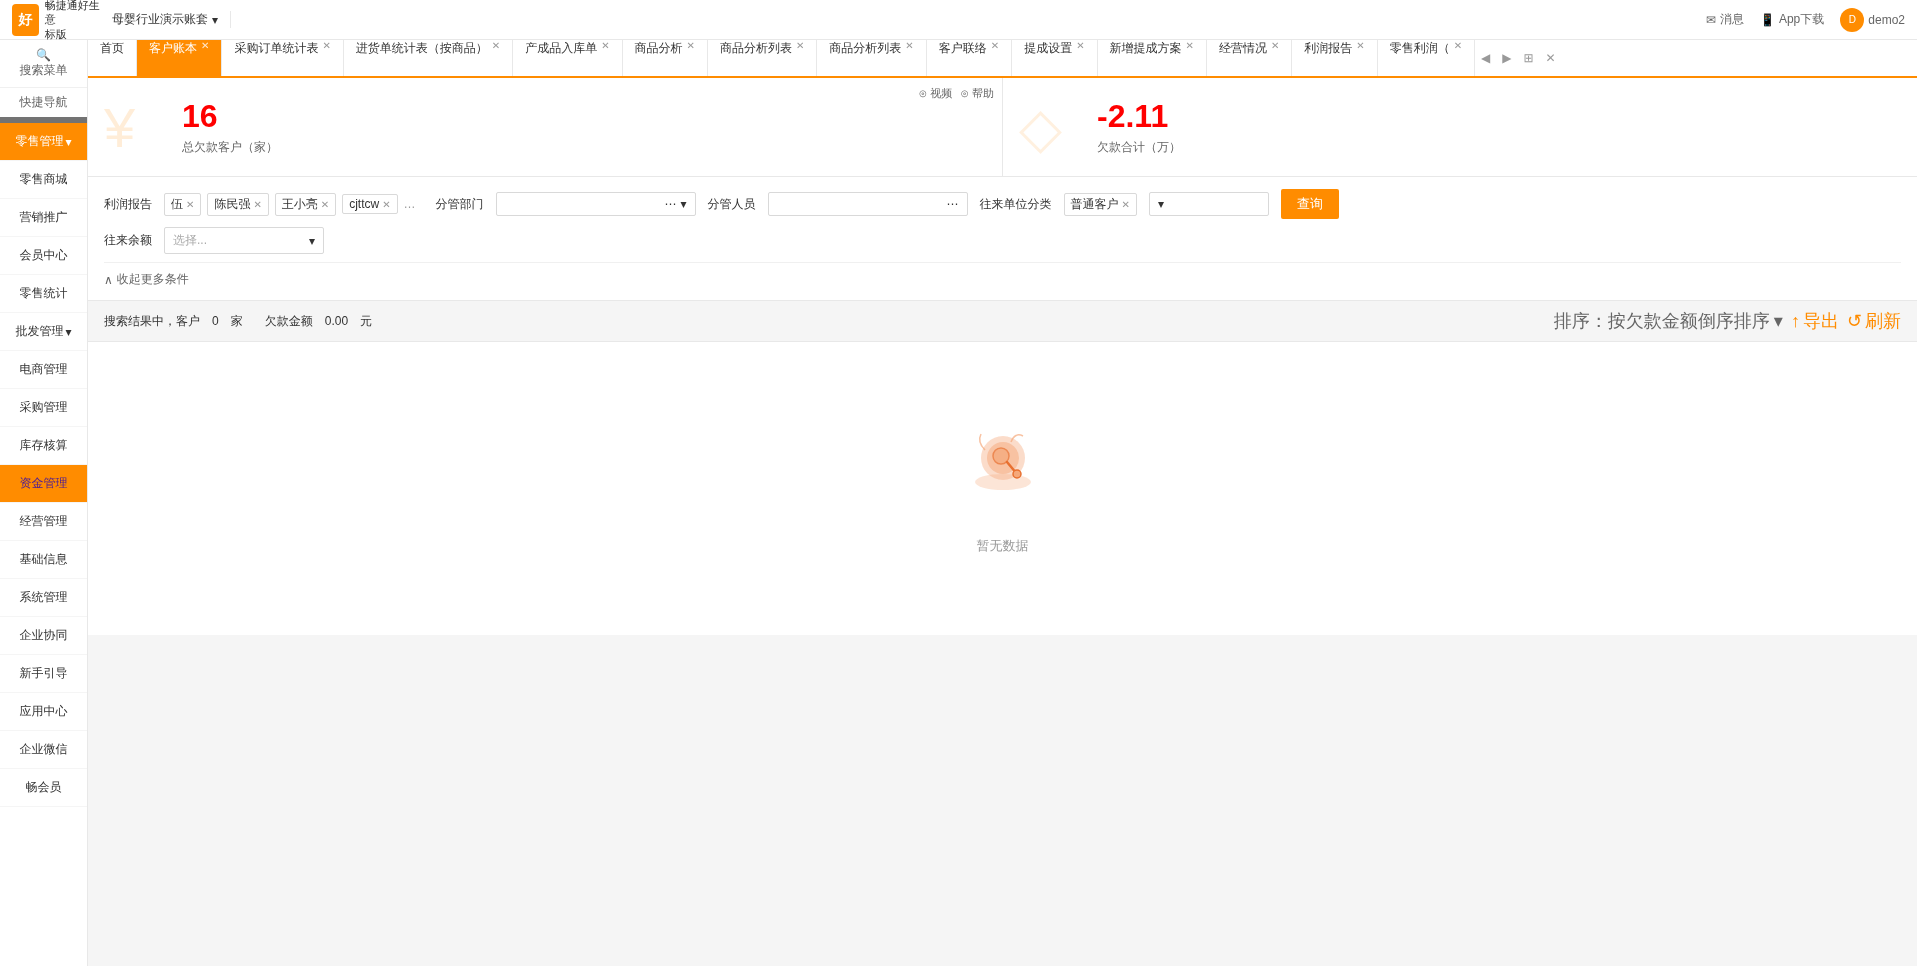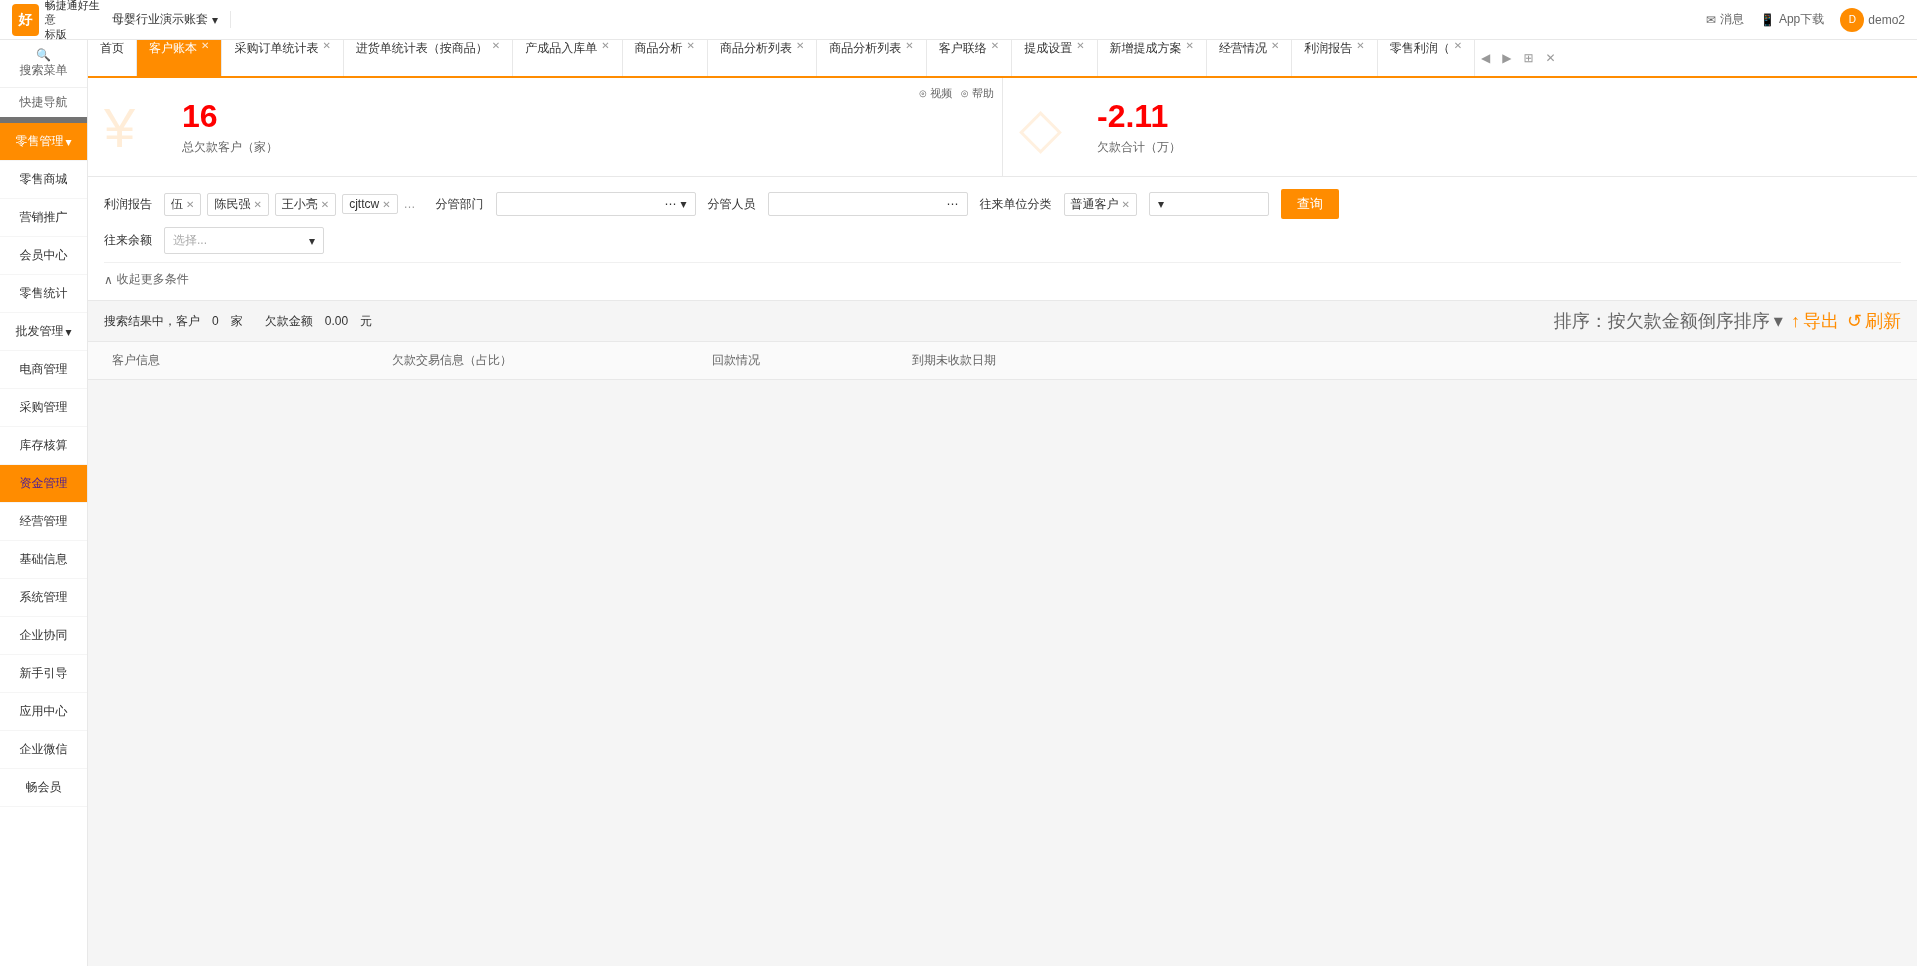--- a/index.html
+++ b/index.html
@@ -348,24 +348,33 @@
             <span>导出</span>
           </div>
           <div class="action-btn">
             <span>↺</span>
             <span>刷新</span>
           </div>
         </div>
       </div>
 
       <div class="table-area">
-        <div class="table-header">
-          <div>客户信息</div>
-          <div>欠款交易信息（占比）</div>
-          <div>回款情况</div>
-          <div>到期未收款日期</div>
-        </div>
-
+
+        <div class="empty-state">
+          <div class="empty-icon">
+            <svg width="80" height="80" viewBox="0 0 80 80" fill="none">
+              <ellipse cx="40" cy="60" rx="28" ry="8" fill="#f5a87a" opacity="0.3"></ellipse>
+              <circle cx="40" cy="36" r="22" fill="#f5a87a" opacity="0.4"></circle>
+              <circle cx="40" cy="36" r="16" fill="#f5a87a" opacity="0.5"></circle>
+              <circle cx="38" cy="34" r="8" fill="#f5a87a" opacity="0.7" stroke="#e87030" stroke-width="1.5"></circle>
+              <line x1="44" y1="40" x2="54" y2="52" stroke="#e87030" stroke-width="2.5" stroke-linecap="round"></line>
+              <circle cx="54" cy="52" r="4" fill="#f5a87a" stroke="#e87030" stroke-width="1.5"></circle>
+              <path d="M48 20 Q52 10 60 14" stroke="#f5a87a" stroke-width="1.5" fill="none" opacity="0.7"></path>
+              <path d="M22 28 Q14 20 18 12" stroke="#f5a87a" stroke-width="1.5" fill="none" opacity="0.7"></path>
+            </svg>
+          </div>
+          <div class="empty-text">暂无数据</div>
+        </div>
       </div>
 
     </div>
   </div>
 </div>
 
 </body></html>

